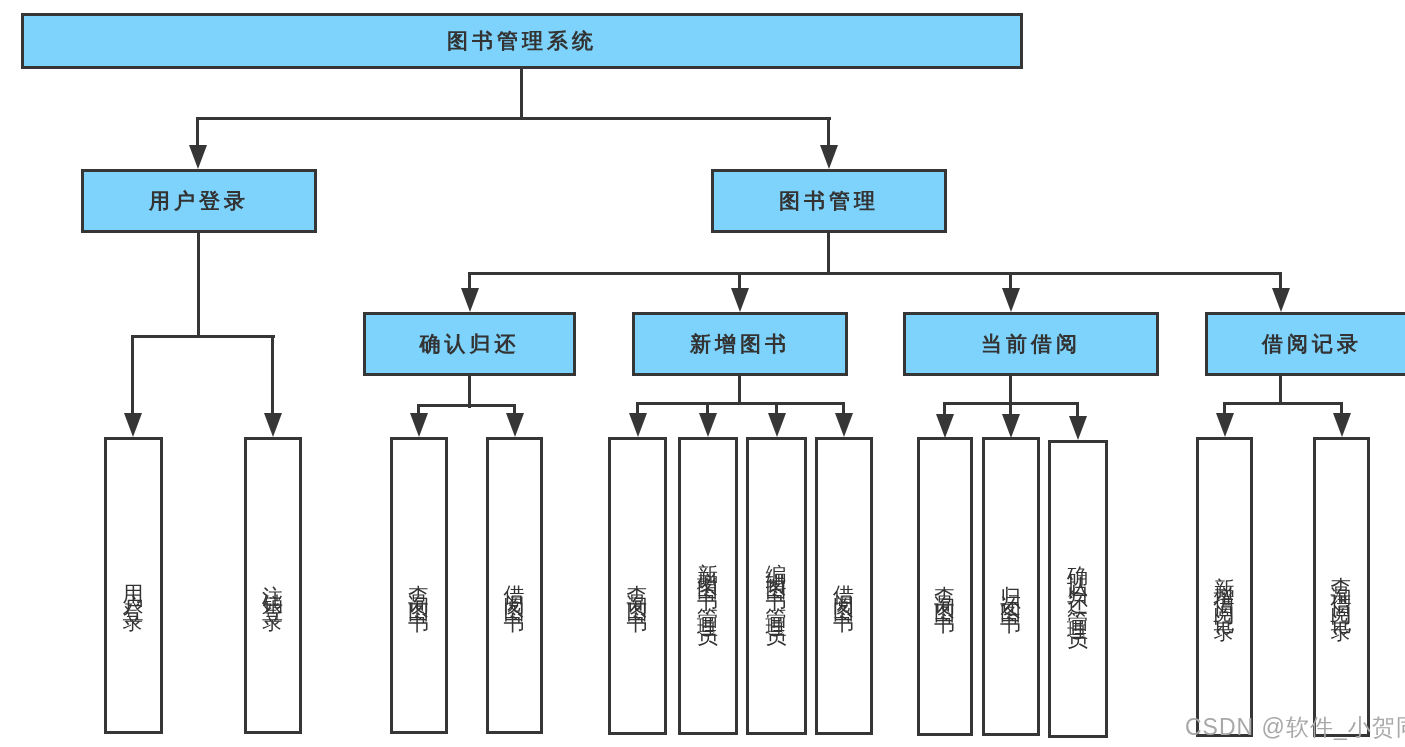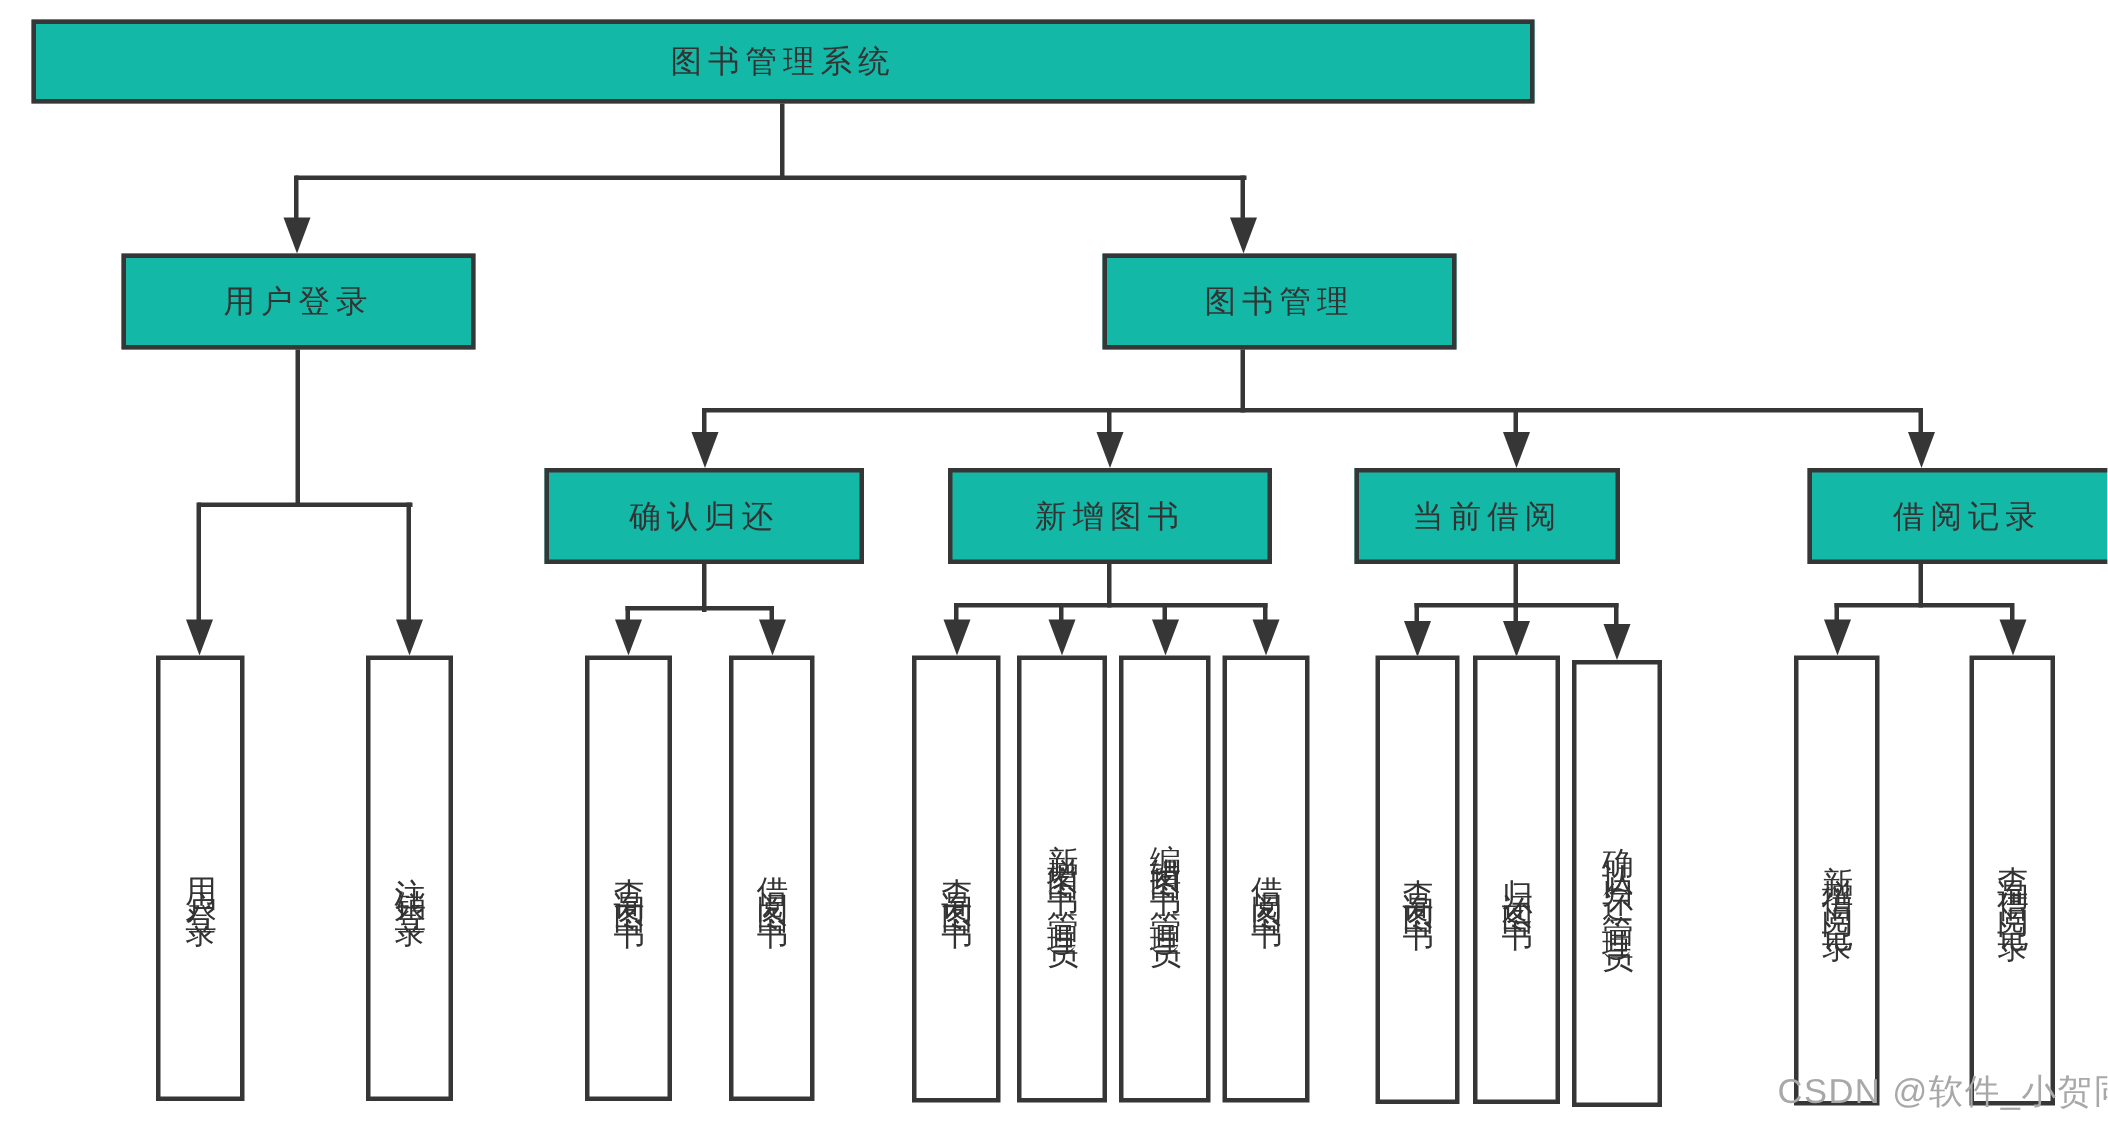--- a/index.html
+++ b/index.html
@@ -2,22 +2,22 @@
 <html><head>
 <meta charset="utf-8">
 <style>
   html,body { margin:0; padding:0; background:#ffffff; }
   .canvas {
     position:relative; width:1405px; height:747px; background:#ffffff;
     font-family:"Liberation Sans", sans-serif; color:#333333; overflow:hidden;
   }
   .box {
     position:absolute; box-sizing:border-box; border:3px solid #363636;
-    background:#14b8a6; display:flex; align-items:center; justify-content:center;
-    font-size:21px; letter-spacing:4px; white-space:nowrap;
+    background:#7dd3fc; display:flex; align-items:center; justify-content:center;
+    font-size:21px; letter-spacing:4px; white-space:nowrap;font-weight:bold;
   }
   .vbox {
     position:absolute; box-sizing:border-box; border:3px solid #363636;
     background:#ffffff; display:flex; align-items:center; justify-content:center;
   }
   .vbox span {
     writing-mode:vertical-rl; font-size:21px; letter-spacing:9px; line-height:1;
   }
   .hline, .vline { position:absolute; background:#363636; }
   .hline { height:3px; }
@@ -41,21 +41,21 @@
 
   <div class="vline" style="left:520px; top:69px; height:50px;"></div>
   <div class="hline" style="left:197px; top:117px; width:634px;"></div>
 
   <div class="vline" style="left:196px; top:117px; height:34px;"></div>
   <div class="arrow" style="left:189px; top:145px;"></div>
   <div class="vline" style="left:827px; top:117px; height:34px;"></div>
   <div class="arrow" style="left:820px; top:145px;"></div>
 
   <div class="box" style="left:81px; top:169px; width:236px; height:64px;">用户登录</div>
-  <div class="box" style="left:711px; top:169px; width:236px; height:64px;margin-left:24px;">图书管理</div>
+  <div class="box" style="left:711px; top:169px; width:236px; height:64px;">图书管理</div>
 
   <div class="vline" style="left:197px; top:233px; height:105px;"></div>
   <div class="hline" style="left:132px; top:335px; width:143px;"></div>
   <div class="vline" style="left:131px; top:335px; height:82px;"></div>
   <div class="arrow" style="left:124px; top:413px;"></div>
   <div class="vline" style="left:271px; top:335px; height:82px;"></div>
   <div class="arrow" style="left:264px; top:413px;"></div>
 
   <div class="vline" style="left:827px; top:233px; height:42px;"></div>
   <div class="hline" style="left:468px; top:272px; width:814px;"></div>
@@ -63,21 +63,21 @@
   <div class="arrow" style="left:461px; top:288px;"></div>
   <div class="vline" style="left:738px; top:272px; height:20px;"></div>
   <div class="arrow" style="left:731px; top:288px;"></div>
   <div class="vline" style="left:1009px; top:272px; height:20px;"></div>
   <div class="arrow" style="left:1002px; top:288px;"></div>
   <div class="vline" style="left:1279px; top:272px; height:20px;"></div>
   <div class="arrow" style="left:1272px; top:288px;"></div>
 
   <div class="box" style="left:363px; top:312px; width:213px; height:64px;">确认归还</div>
   <div class="box" style="left:632px; top:312px; width:216px; height:64px;">新增图书</div>
-  <div class="box" style="left:903px; top:312px; width:177px; height:64px;">当前借阅</div>
+  <div class="box" style="left:903px; top:312px; width:256px; height:64px;">当前借阅</div>
   <div class="box" style="left:1205px; top:312px; width:214px; height:64px;">借阅记录</div>
 
   <div class="vline" style="left:468px; top:376px; height:32px;"></div>
   <div class="hline" style="left:417px; top:404px; width:99px;"></div>
   <div class="vline" style="left:417px; top:404px; height:12px;"></div>
   <div class="arrow" style="left:410px; top:413px;"></div>
   <div class="vline" style="left:513px; top:404px; height:12px;"></div>
   <div class="arrow" style="left:506px; top:413px;"></div>
 
   <div class="vline" style="left:738px; top:376px; height:29px;"></div>

